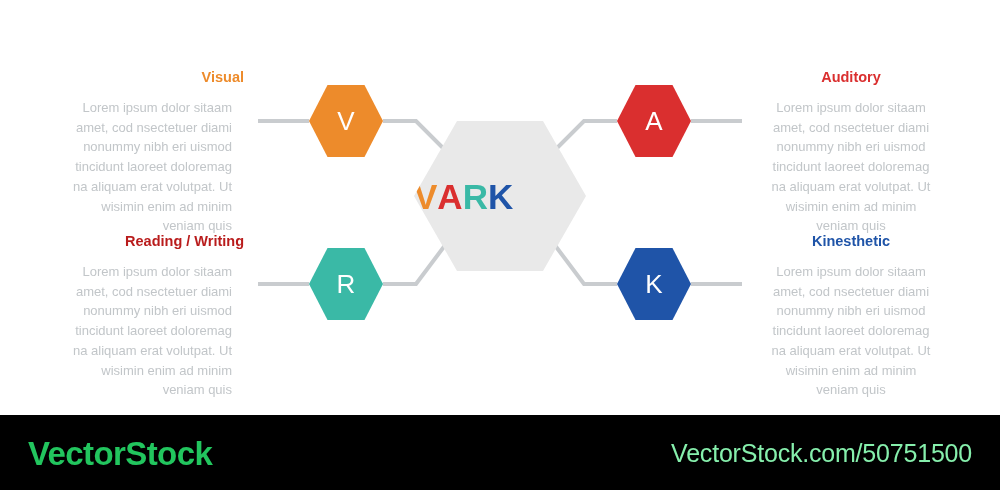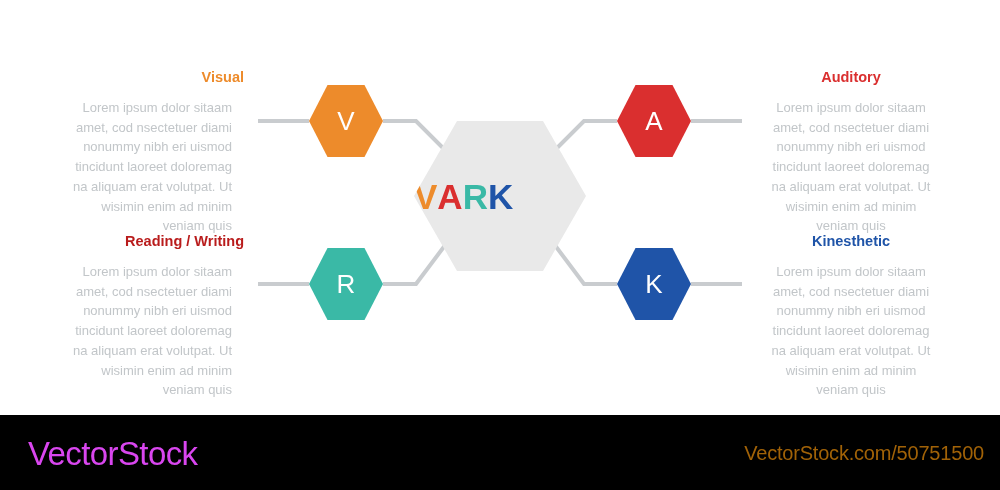--- a/index.html
+++ b/index.html
@@ -110,33 +110,33 @@
     top: 415px;
     width: 1000px;
     height: 75px;
     background: #000000;
   }
   #footer-logo {
     position: absolute;
     left: 28px;
     top: 50%;
     transform: translateY(-50%);
-    color: #d946ef;
+    color: #22c55e;
     font-size: 33px;
-    font-weight: normal;
+    font-weight: bold;
     letter-spacing: -0.6px;
     line-height: 1;
   }
   #footer-url {
     position: absolute;
-    right: 16px;
+    right: 28px;
     top: 50%;
     transform: translateY(-50%);
-    color: #a16207;
-    font-size: 20px;
+    color: #86efac;
+    font-size: 25px;
     line-height: 1;
     letter-spacing: -0.2px;
   }
 </style>
 </head>
 <body>
 
 <div id="canvas">
 
   <svg id="connectors" viewBox="0 0 1000 415" xmlns="http://www.w3.org/2000/svg">

